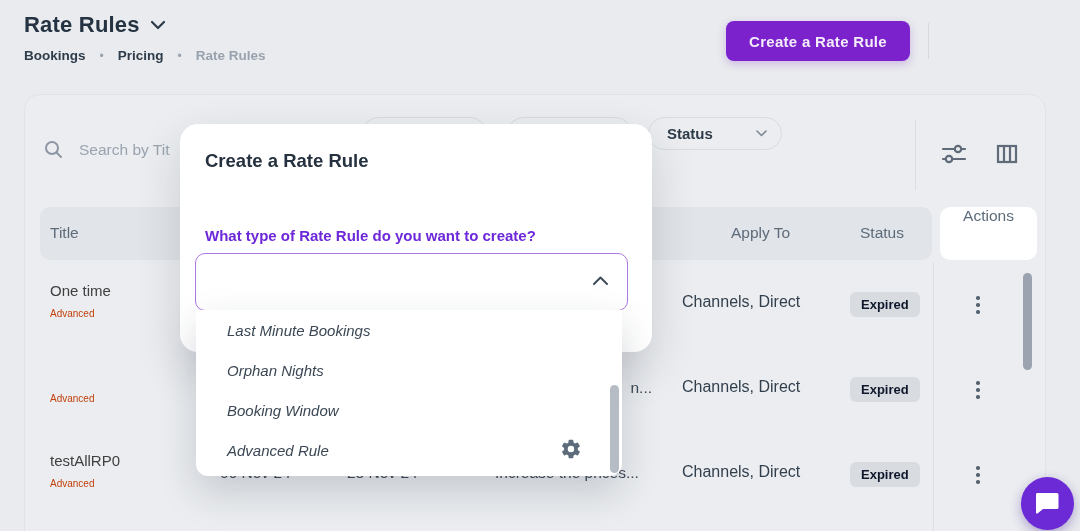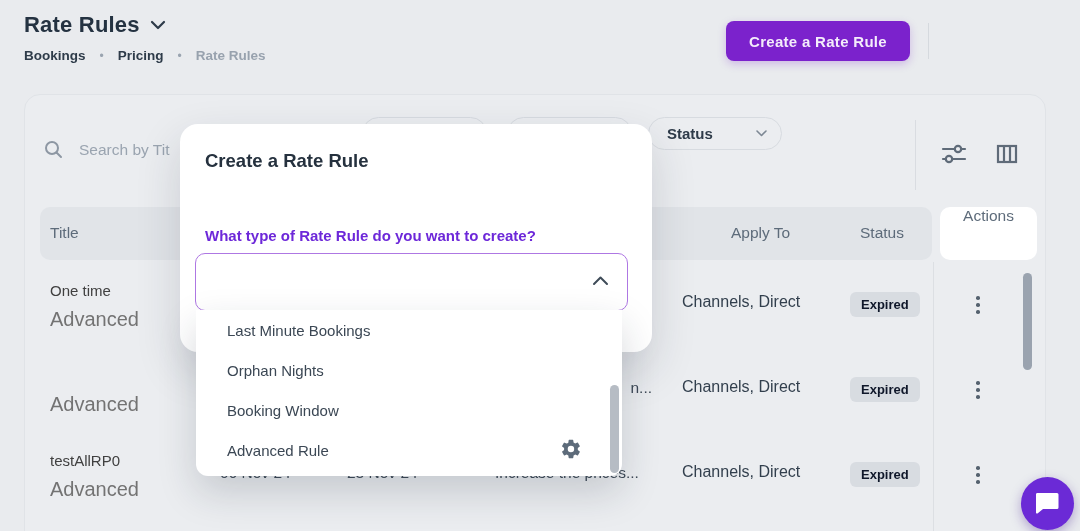--- a/index.html
+++ b/index.html
@@ -53,21 +53,21 @@
   .th-status { left:820px; }
   .th-actions { font-size:15.5px; color:#5d6b7a; font-weight:500; }
   .body-col-divider { position:absolute; left:933px; top:262px; width:1px; height:269px; background:#dcdfe3; }
   .table-scrollbar { position:absolute; left:1023px; top:273px; width:9px; height:97px; background:#9aa3af; border-radius:5px; cursor:pointer; }
 
   
   #table-body { position:absolute; left:0; top:266px; width:1080px; }
   .row { position:relative; width:1080px; height:85px; }
   .cell { position:absolute; white-space:nowrap; }
   .c-title { left:50px; top:16px; font-size:15px; color:#404040; }
-  .c-type { left:50px; top:42px; font-size:20px; color:#737373; }
+  .c-type { left:50px; top:42px; font-size:10px; color:#c2410c; }
   .c-from { left:220px; top:28px; font-size:15.5px; color:#3e4a57; }
   .c-to { left:347px; top:28px; font-size:15.5px; color:#3e4a57; }
   .c-desc { left:495px; top:28px; width:157px; overflow:hidden; font-size:15.5px; color:#3e4a57; }
   .row:nth-child(2) .c-desc { text-align:right; }
   .c-apply { left:682px; top:27px; font-size:16px; color:#323f4d; }
   .c-status { left:850px; top:26px; }
   .badge { display:inline-block; background:#d8dce1; color:#0f172a; font-size:13px; font-weight:700;
     padding:5px 11px; border-radius:6px; }
   .kebab { position:absolute; left:966px; top:24px; width:24px; height:30px; background:transparent; border:none;
     cursor:pointer; display:flex; flex-direction:column; align-items:center; justify-content:center; gap:3.5px; }
@@ -78,21 +78,21 @@
     border-radius:18px; box-shadow:0 18px 45px rgba(30,40,55,.16); z-index:40; }
   .modal-title { position:absolute; left:25px; top:26px; font-size:18.5px; font-weight:700; color:#25313e; }
   .modal-question { position:absolute; left:25px; top:103px; font-size:15px; font-weight:700; color:#6d28d9; }
   .modal-select { position:absolute; left:15px; top:129px; width:433px; height:58px; background:#ffffff;
     border:1.5px solid #ae77e3; border-radius:10px; cursor:pointer; }
   .modal-select .chev { position:absolute; right:18px; top:21px; }
 
   .dropdown-panel { position:absolute; left:196px; top:310px; width:426px; height:166px; background:#ffffff;
     border-radius:0 0 12px 12px; box-shadow:0 16px 38px rgba(30,40,55,.18); z-index:45; }
   .option { position:relative; height:40px; display:flex; align-items:center; padding-left:31px; cursor:pointer;
-    font-size:15px; color:#3b4754; }
+    font-size:15px; color:#3b4754;font-style:italic; }
   .option .gear { position:absolute; right:40px; top:8px; }
   .panel-scrollbar { position:absolute; right:3px; top:75px; width:9px; height:88px; background:#b6bcc4; border-radius:5px; cursor:pointer; }
 
   
   .chat-fab { position:absolute; left:1021px; top:477px; width:53px; height:53px; border-radius:50%;
     background:#6b2ad6; border:none; cursor:pointer; z-index:60; display:flex; align-items:center; justify-content:center;
     box-shadow:0 4px 12px rgba(60,20,140,.35); }
 
   svg { display:block; }
 </style>

